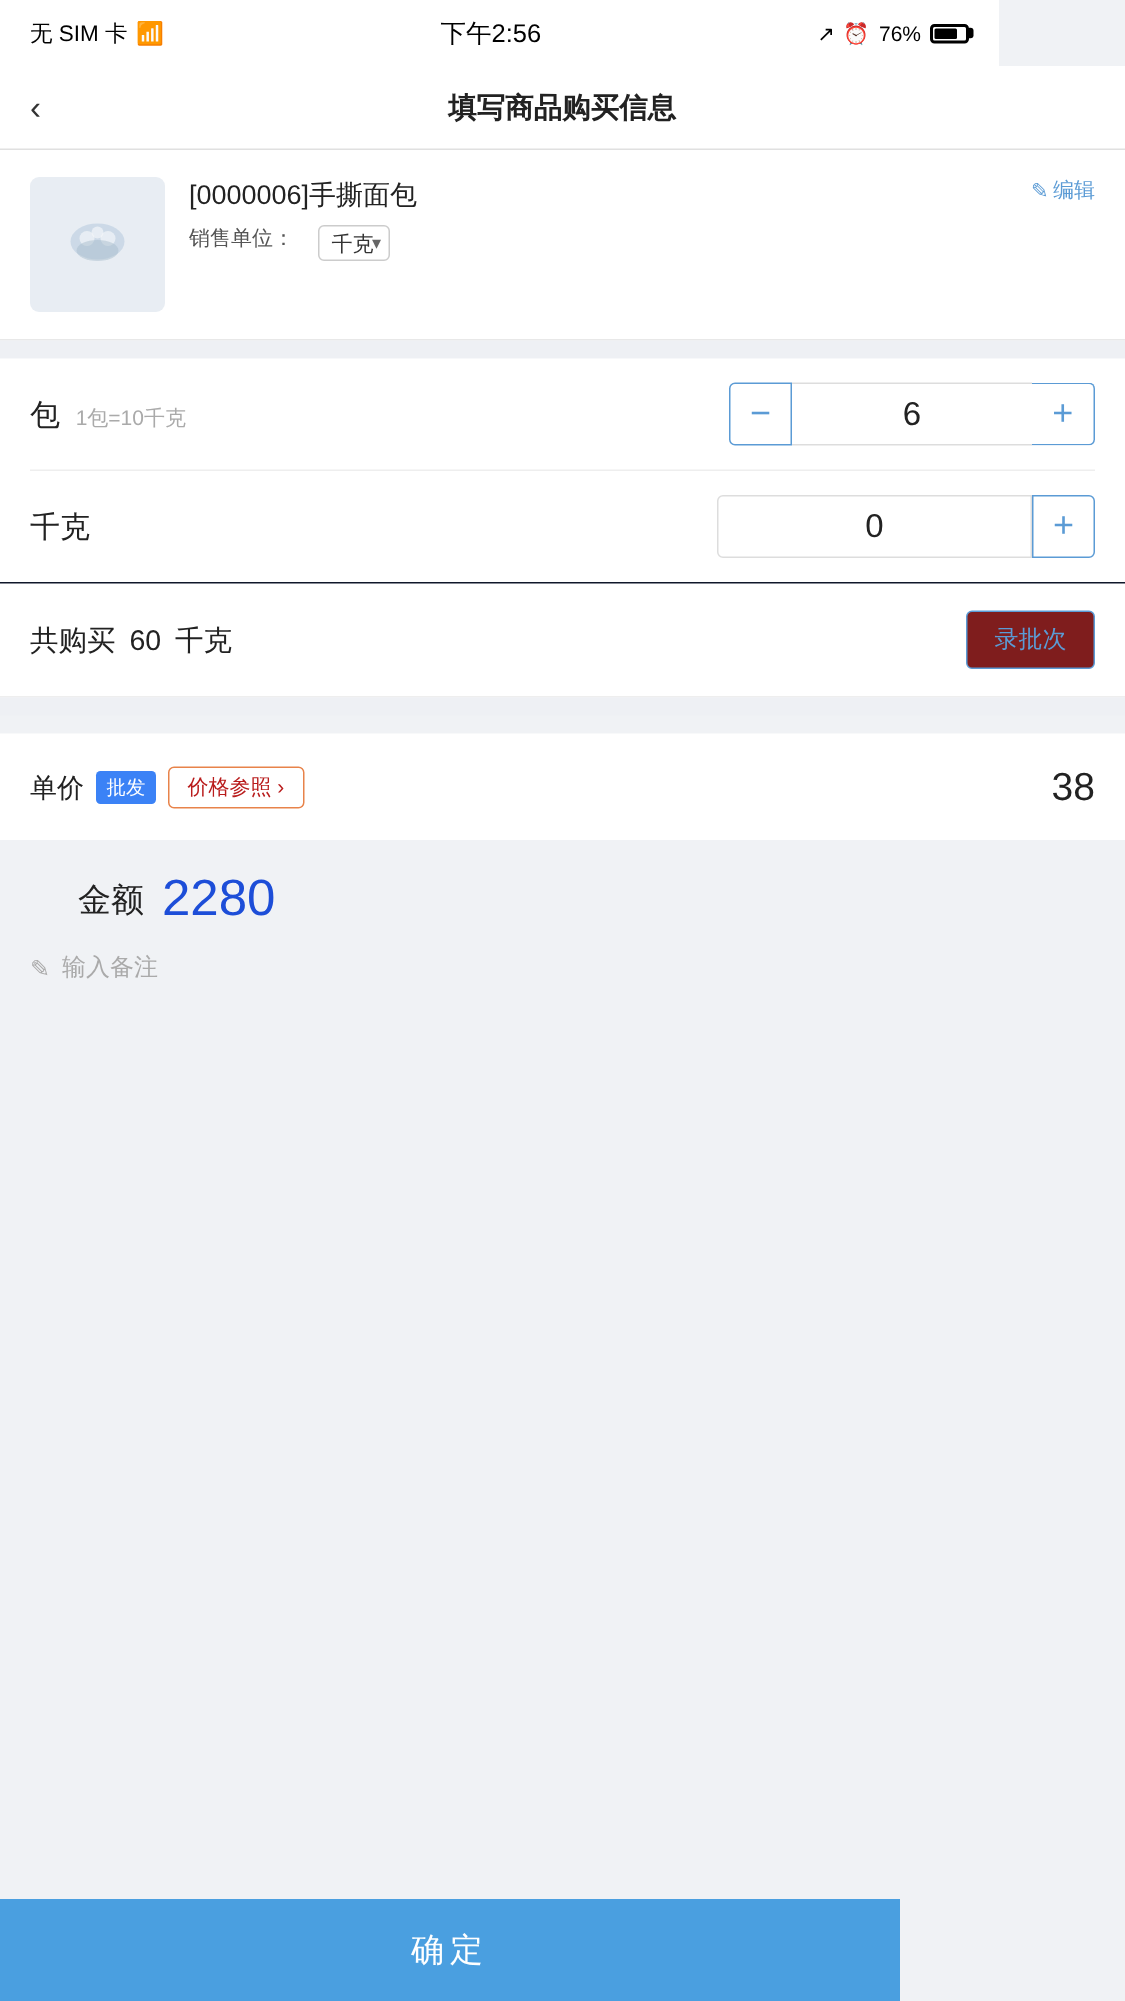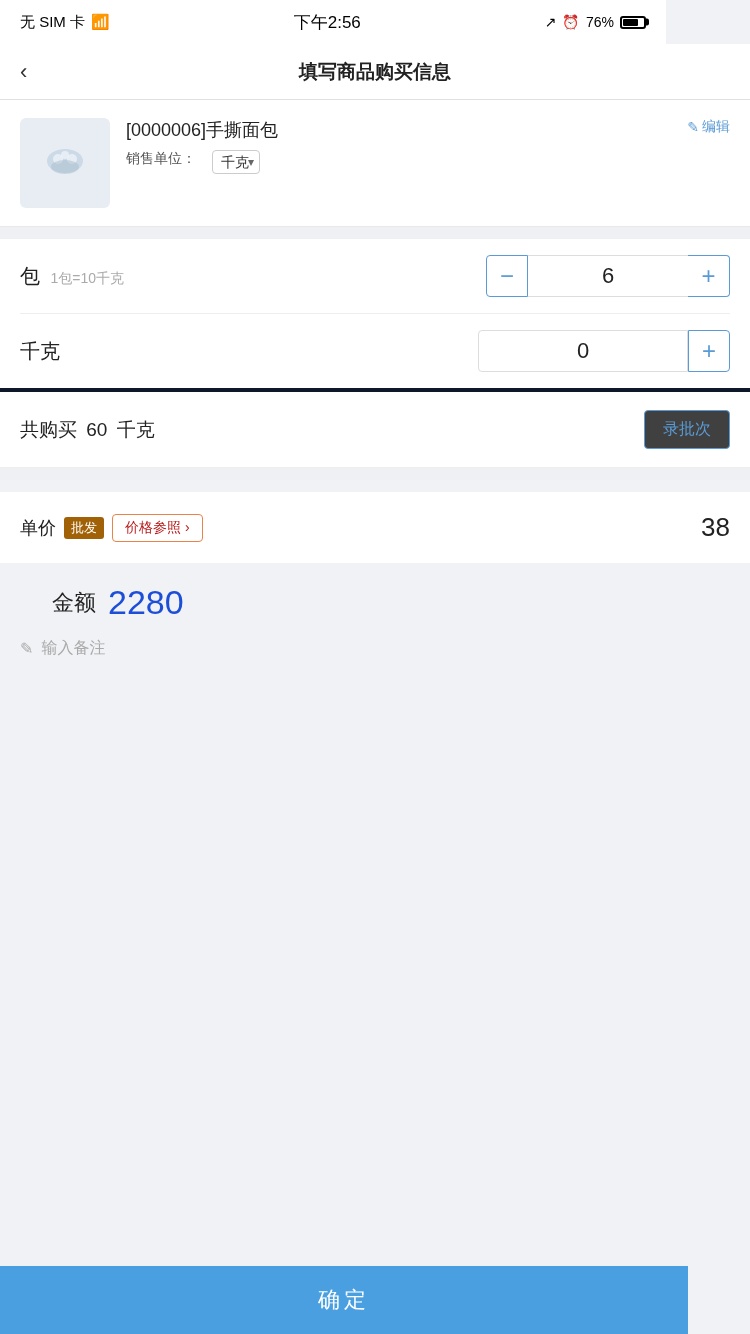--- a/index.html
+++ b/index.html
@@ -244,42 +244,42 @@
       font-weight: 400;
     }
     .summary-highlight {
       color: #222;
       font-weight: 500;
       margin: 0 4px;
     }
     .record-btn {
       border: 1px solid #5b9bd5;
       color: #5b9bd5;
-      background: #404040;
+      background: #7f1d1d;
       border-radius: 4px;
       padding: 8px 18px;
       font-size: 16px;
       cursor: pointer;
     }
 
     
     .price-section {
       background: #fff;
       padding: 20px 20px;
       display: flex;
       align-items: center;
       margin-top: 12px;
     }
     .price-label {
       font-size: 18px;
       color: #222;
       margin-right: 8px;
     }
     .price-tag-badge {
-      background: #a16207;
+      background: #3b82f6;
       color: #fff;
       font-size: 13px;
       padding: 2px 7px;
       border-radius: 3px;
       margin-right: 8px;
     }
     .price-ref-btn {
       border: 1px solid #e8834a;
       color: #b91c1c;
       background: #fff;
@@ -333,21 +333,21 @@
     .empty-space {
       background: #f0f2f5;
       height: 340px;
     }
 
     
     .bottom-btn {
       position: fixed;
       bottom: 0;
       left: 0;
-      width: 688px;
+      width: 600px;
       height: 68px;
       background: #4a9fe0;
       display: flex;
       align-items: center;
       justify-content: center;
       cursor: pointer;
     }
     .bottom-btn-text {
       font-size: 22px;
       color: #fff;
@@ -428,21 +428,21 @@
     <div>
       <span class="input-label">千克</span>
     </div>
     <div class="qty-control">
       <input class="qty-input-only" type="text" value="0" style="">
       <div class="qty-btn qty-btn-right" style="border-left:1px solid #5b9bd5; border-radius:0 4px 4px 0;">+</div>
     </div>
   </div>
 </div>
 
-<div class="summary-section" style="border-top:4px solid #0f172a; border-bottom: 1px solid #eee;">
+<div class="summary-section" style="border-top:1px solid #0f172a; border-bottom: 1px solid #eee;">
   <div class="summary-text">
     <span>共购买</span>
     <span class="summary-highlight">60</span>
     <span>千克</span>
   </div>
   <button class="record-btn">录批次</button>
 </div>
 
 <div class="section-divider"></div>
 

